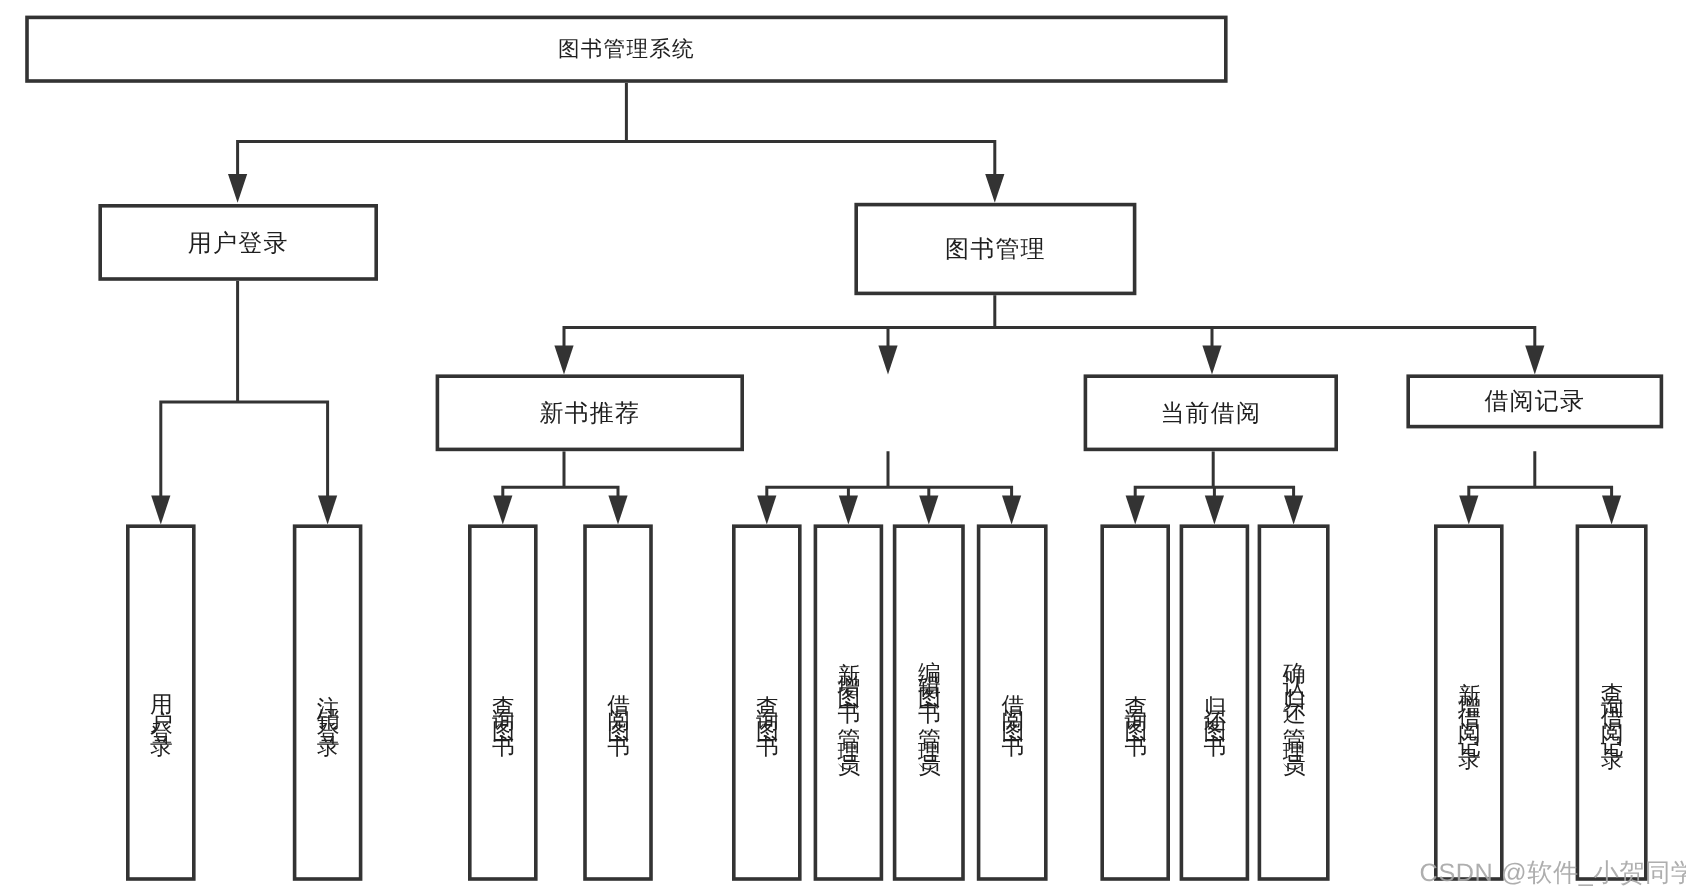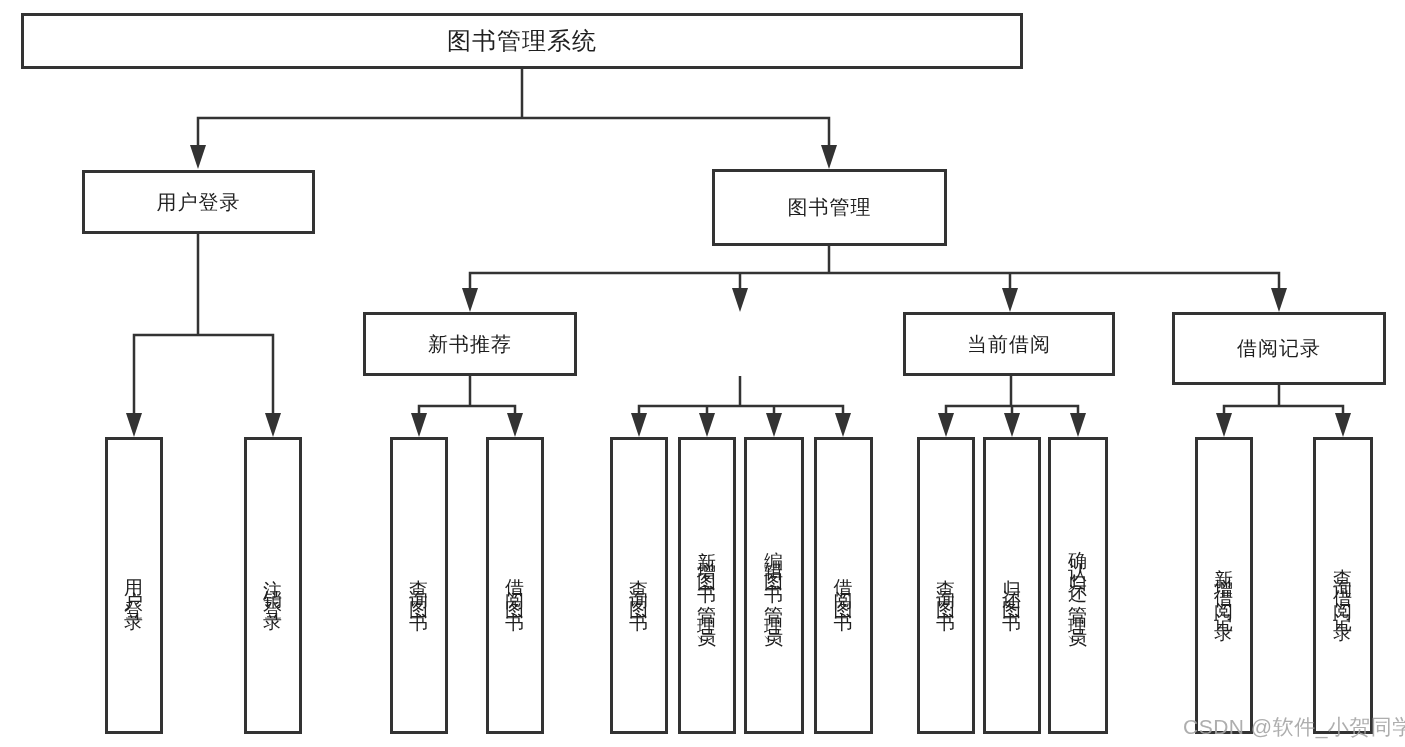--- a/index.html
+++ b/index.html
@@ -41,21 +41,21 @@
     background: var(--box_fill);
     border: 3px solid var(--box_border);
     display: flex;
     align-items: center;
     justify-content: center;
     color: var(--text);
     font-size: 20px;
     letter-spacing: 1px;
     z-index: 2;
   }
-  .node.root { font-size: 24px; }
+  .node.root { font-size: 18px; }
   .leaf {
     position: absolute;
     top: 437px;
     height: 297px;
     background: var(--box_fill);
     border: 3px solid var(--box_border);
     display: flex;
     align-items: center;
     justify-content: center;
     color: var(--text);
@@ -117,23 +117,23 @@
     <path d="M1279 376 V406 M1224 421 V406 H1343 V421"></path>
     <polygon points="1216,413 1232,413 1224,437"></polygon>
     <polygon points="1335,413 1351,413 1343,437"></polygon>
   </svg>
 
   <div class="node root" style="left:21px; top:13px; width:1002px; height:56px;">图书管理系统</div>
 
   <div class="node" style="left:82px; top:170px; width:233px; height:64px;">用户登录</div>
   <div class="node" style="left:712px; top:169px; width:235px; height:77px;">图书管理</div>
 
-  <div class="node" style="left:363px; top:312px; width:214px; height:64px;">新书推荐</div>
+  <div class="node" style="left:363px; top:312px; width:257px; height:64px;">新书推荐</div>
   <div class="node" style="left:903px; top:312px; width:212px; height:64px;">当前借阅</div>
-  <div class="node" style="left:1172px; top:312px; width:214px; height:73px;">借阅记录</div>
+  <div class="node" style="left:1172px; top:312px; width:214px; height:45px;">借阅记录</div>
 
   <div class="leaf" style="left:105px; width:58px;">用户登录</div>
   <div class="leaf" style="left:244px; width:58px;">注销登录</div>
   <div class="leaf" style="left:390px; width:58px;">查询图书</div>
   <div class="leaf" style="left:486px; width:58px;">借阅图书</div>
   <div class="leaf" style="left:610px; width:58px;">查询图书</div>
   <div class="leaf" style="left:678px; width:58px;">新增图书（管理员）</div>
   <div class="leaf" style="left:744px; width:60px;">编辑图书（管理员）</div>
   <div class="leaf" style="left:814px; width:59px;">借阅图书</div>
   <div class="leaf" style="left:917px; width:58px;">查询图书</div>

